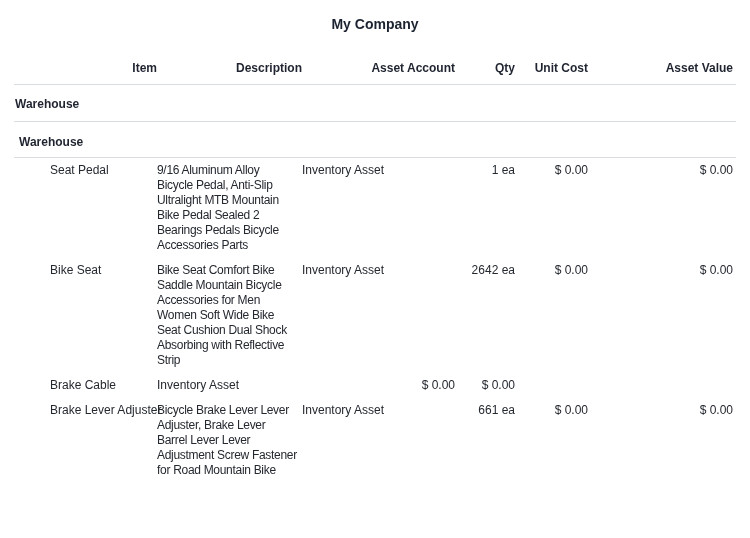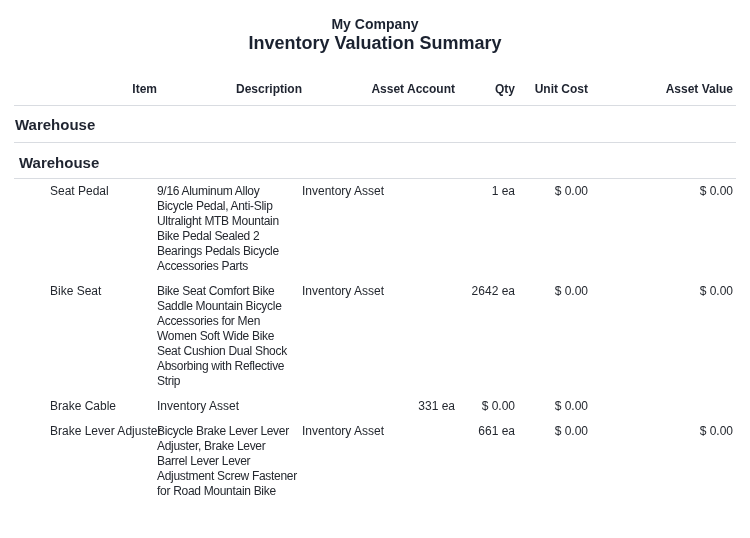--- a/index.html
+++ b/index.html
@@ -28,41 +28,40 @@
 
   .header-row { padding-top:28px; padding-bottom:9px; align-items:end; }
   .col-header { font-size:12px; font-weight:700; line-height:14px; color:#1f2430;text-align:right; }
   .col-header.h-asset-account { padding-left:5px; }
   .col-header.h-unit-cost { padding-left:14px; }
   .col-header.h-asset-value { padding-left:15px; }
 
   .divider { border-top:1px solid #d9dce1; margin:0 14px; height:0; }
 
   .group-row {
-    font-size:15px; font-weight:700; line-height:14px; color:#1f2430;
+    font-size:12px; font-weight:700; line-height:14px; color:#1f2430;
     padding:12px 0 10px 15px;
   }
   .group-row.level2 { padding:13px 0 8px 19px; }
 
   .data-row {
     font-size:12px; line-height:15px;
     padding-top:5px; margin-bottom:5px;
   }
   .data-row:first-of-type { padding-top:5px; }
   .cell-item { padding-right:6px; white-space:nowrap; }
   .cell-desc { padding-right:5px; letter-spacing:-0.3px; }
   .cell-account { }
   .cell-qty, .cell-cost, .cell-value { text-align:right; white-space:nowrap; }
 </style>
 </head>
 <body>
 
 <div class="report-header">
   <div class="company-name">My Company</div>
-  <div class="report-title">Inventory Valuation Summary</div>
 </div>
 
 <div>
 
   <div class="grid-row header-row">
     <div class="col-header">Item</div>
     <div class="col-header">Description</div>
     <div class="col-header h-asset-account">Asset Account</div>
     <div class="col-header">Qty</div>
     <div class="col-header h-unit-cost">Unit Cost</div>
@@ -90,21 +89,20 @@
     <div class="cell-desc">Bike Seat Comfort Bike Saddle Mountain Bicycle Accessories for Men Women Soft Wide Bike Seat Cushion Dual Shock Absorbing with Reflective Strip</div>
     <div class="cell-account">Inventory Asset</div>
     <div class="cell-qty">2642 ea</div>
     <div class="cell-cost">$ 0.00</div>
     <div class="cell-value">$ 0.00</div>
   </div>
 
   <div class="grid-row data-row">
     <div class="cell-item">Brake Cable</div>
     <div class="cell-account">Inventory Asset</div>
-    <div class="cell-qty">331 ea</div>
     <div class="cell-cost">$ 0.00</div>
     <div class="cell-value">$ 0.00</div>
   </div>
 
   <div class="grid-row data-row">
     <div class="cell-item">Brake Lever Adjuster</div>
     <div class="cell-desc">Bicycle Brake Lever Lever Adjuster, Brake Lever Barrel Lever Lever Adjustment Screw Fastener for Road Mountain Bike</div>
     <div class="cell-account">Inventory Asset</div>
     <div class="cell-qty">661 ea</div>
     <div class="cell-cost">$ 0.00</div>

